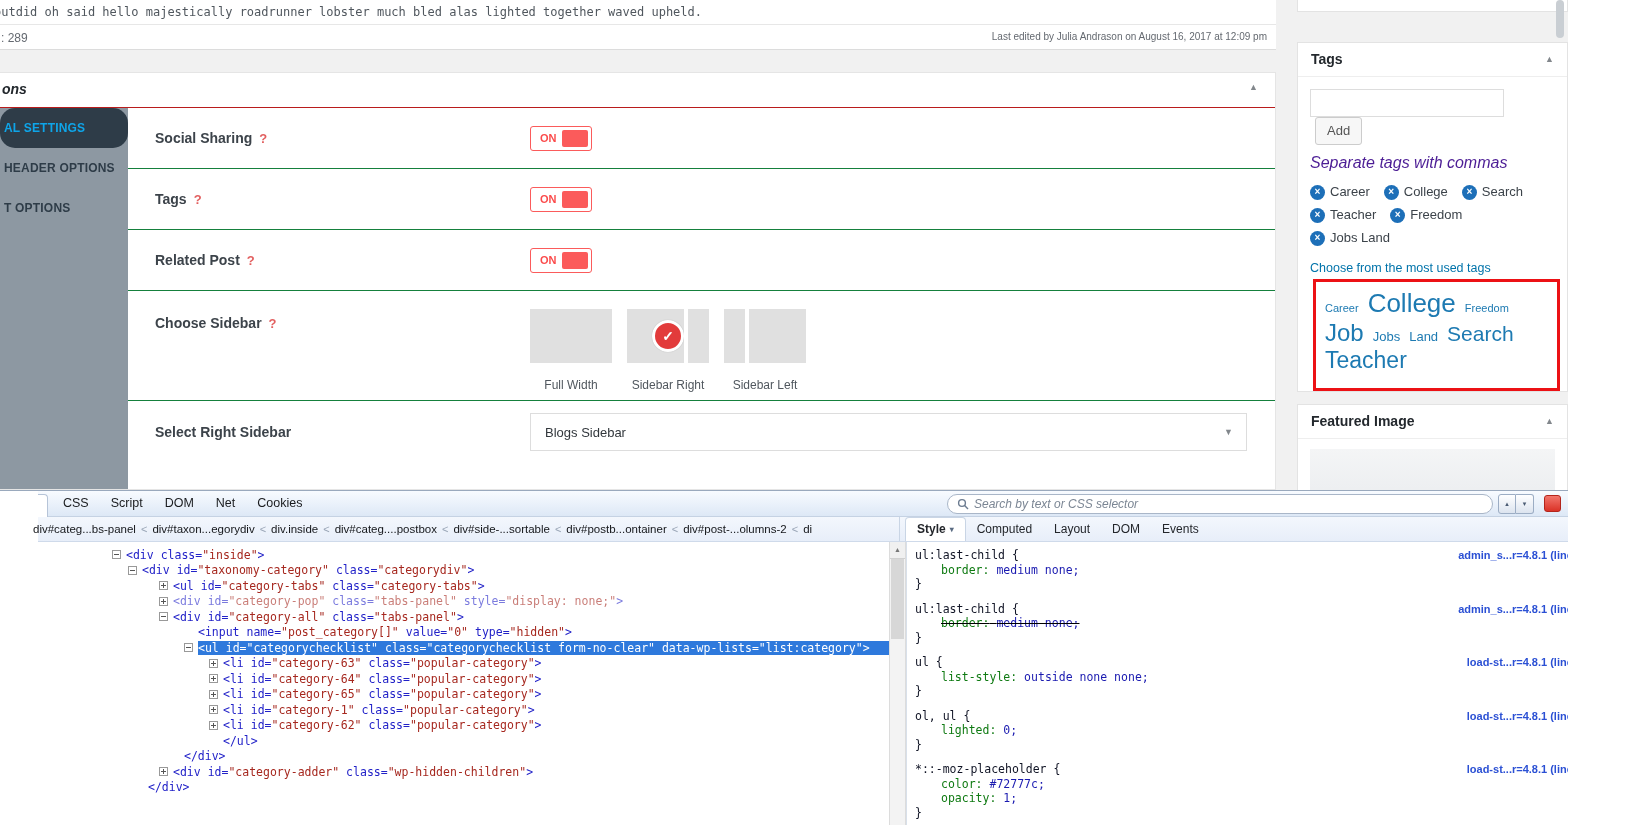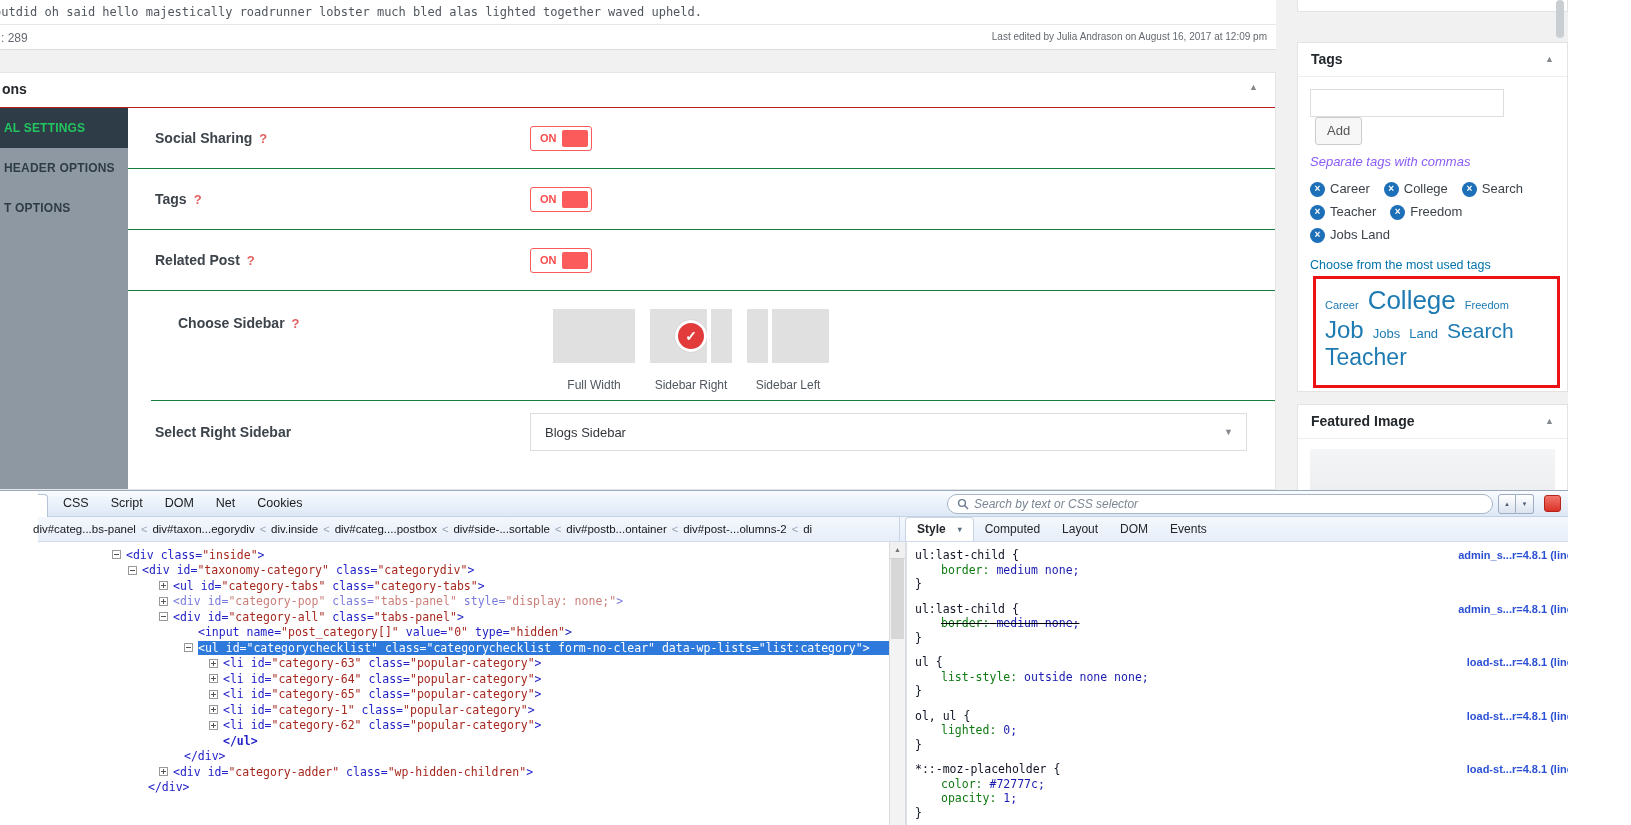--- a/index.html
+++ b/index.html
@@ -9,30 +9,30 @@
 
   
   .wp{position:absolute;left:0;top:0;width:1568px;height:490px;background:#f1f1f1;overflow:hidden;}
   .editor-strip{position:absolute;left:0;top:0;width:1276px;height:25px;background:#fff;border-bottom:1px solid #e7e7e7;box-sizing:border-box;overflow:hidden;}
   .ed-text{font-family:"DejaVu Sans Mono",monospace;font-size:12px;color:#50575e;padding-top:5px;margin-left:-6px;white-space:nowrap;}
   .status-strip{position:absolute;left:0;top:25px;width:1276px;height:25px;background:#fff;border-bottom:1px solid #dcdcdc;box-sizing:border-box;}
   .wordcount{position:absolute;left:1px;top:6px;font-size:12px;color:#646970;}
   .lastedited{position:absolute;right:9px;top:6px;font-size:10px;color:#646970;}
 
   .options-box{position:absolute;left:0;top:72px;width:1276px;height:418px;background:#fff;border:1px solid #e5e5e5;border-left:none;box-sizing:border-box;overflow:hidden;}
-  .opt-head{height:34px;border-bottom:3px solid #b91c1c;position:relative;}
+  .opt-head{height:34px;border-bottom:3px solid #b91c1c;position:relative;font-style:italic;}
   .opt-title{position:absolute;left:2px;top:8px;font-size:14px;font-weight:bold;color:#23282d;}
   .opt-caret{position:absolute;right:17px;top:9px;font-size:9px;color:#82878c;}
   .opt-body{position:absolute;left:0;right:0;top:35px;bottom:0;display:flex;}
   .opt-tabs{width:128px;flex-shrink:0;background:#8d98a2;}
   .opt-tab{height:40px;line-height:40px;padding-left:4px;font-size:12px;font-weight:bold;color:#2e3c48;letter-spacing:.2px;white-space:nowrap;overflow:hidden;}
-  .opt-tab.active{background:#2e3c48;color:#22c55e;}
+  .opt-tab.active{background:#2e3c48;color:#0ea5e9;border-radius:15px;}
   .opt-rows{flex:1;display:flex;flex-direction:column;background:#fff;}
   .opt-row{display:flex;align-items:center;height:61px;border-bottom:1px solid #15803d;padding-left:27px;box-sizing:border-box;flex-shrink:0;}
-  .opt-row.tall{height:110px;align-items:flex-start;padding-top:24px;margin-left:23px;}
+  .opt-row.tall{height:110px;align-items:flex-start;padding-top:24px;}
   .opt-row.last{height:62px;border-bottom:none;}
   .opt-label{width:375px;font-size:14px;font-weight:bold;color:#3c434a;flex-shrink:0;}
   .help{color:#e25f5f;font-weight:bold;margin-left:7px;font-size:13px;}
   .toggle{width:62px;height:25px;border:1px solid #fb5b5b;border-radius:3px;background:#fff;position:relative;box-sizing:border-box;}
   .toggle .on{position:absolute;left:9px;top:5px;font-size:11px;font-weight:bold;color:#fb4b4b;}
   .toggle .knob{position:absolute;right:3px;top:3px;bottom:3px;width:26px;background:#fb5b5b;border-radius:2px;}
   .sb-opts{display:flex;gap:15px;margin-top:-6px;}
   .sb-opt{width:82px;text-align:center;}
   .thumb{width:82px;height:54px;background:#e0e0e0;position:relative;margin-bottom:15px;}
   .thumb.right::after{content:"";position:absolute;right:0;top:0;bottom:0;width:21px;background:#e0e0e0;border-left:4px solid #ffffff;}
@@ -47,21 +47,21 @@
   .frag{position:absolute;left:0;right:0;top:-10px;height:22px;background:#fff;border:1px solid #e3e3e3;box-sizing:border-box;}
   .page-scroll-thumb{position:absolute;right:4px;top:0;width:8px;height:38px;border-radius:4px;background:#c9ced3;}
   .metabox{position:absolute;left:0;right:0;background:#fff;border:1px solid #e3e3e3;box-sizing:border-box;}
   .tagsbox{top:42px;height:350px;}
   .featbox{top:404px;height:160px;}
   .mb-head{height:33px;border-bottom:1px solid #eeeeee;position:relative;font-size:14px;font-weight:bold;color:#23282d;line-height:33px;padding-left:13px;}
   .mb-caret{position:absolute;right:13px;top:0;font-size:9px;color:#82878c;}
   .tb-body{padding:12px;}
   .tag-input{width:194px;height:28px;border:1px solid #ddd;box-sizing:border-box;padding:0 6px;font-size:13px;background:#fff;vertical-align:top;font-family:inherit;}
   .add-btn{display:inline-block;margin-left:5px;height:28px;line-height:26px;padding:0 11px;border:1px solid #cccccc;border-radius:3px;background:#f7f7f7;color:#555;font-size:13px;box-sizing:border-box;vertical-align:top;}
-  .hint{margin-top:9px;font-style:italic;font-size:13px;color:#8b5cf6;}
+  .hint{margin-top:9px;font-style:italic;font-size:16px;color:#4c1d95;}
   .tagrow{margin-top:7px;display:flex;flex-wrap:wrap;gap:0 14px;align-items:center;}
   .tagrow:first-of-type{margin-top:12px;}
   .tagitem{display:flex;align-items:center;font-size:13px;color:#3c434a;line-height:16px;}
   .tag-del{width:15px;height:15px;border-radius:50%;background:#1d6fb8;color:#fff;font-size:10px;line-height:14px;text-align:center;margin-right:5px;font-weight:bold;flex-shrink:0;}
   .most-used{margin-top:15px;font-size:12.5px;color:#0073aa;}
   .cloudbox{margin-top:4px;margin-left:3px;border:3px solid #ec1115;padding:6px 9px;width:247px;box-sizing:border-box;min-height:112px;}
   .cloudrow{line-height:1.18;}
   .cloudword{color:#1d7ab2;margin-right:9px;}
   .feat-img{height:80px;margin:10px 12px;background:
      radial-gradient(70px 95px at 72% 150%, #4b4f57 60%, rgba(0,0,0,0) 61%),
@@ -82,21 +82,21 @@
   .fb-btn{width:18px;height:20px;border:1px solid #9cadc4;background:linear-gradient(#ffffff,#dce4ef);font-size:7px;color:#4a5b73;display:flex;align-items:center;justify-content:center;box-sizing:border-box;}
   .fb-btn.up{border-radius:3px 0 0 3px;}
   .fb-btn.down{border-radius:0 3px 3px 0;border-left:none;}
   .fb-close{width:17px;height:17px;margin:0 7px 0 10px;border-radius:3px;background:linear-gradient(#f2766c,#da3227);border:1px solid #b3251c;box-sizing:border-box;flex-shrink:0;}
   .fb-subbar{height:25px;display:flex;background:linear-gradient(#f3f7fd,#e7eef9);border-bottom:1px solid #cfdaea;box-sizing:border-box;}
   .crumbs{width:867px;flex-shrink:0;display:flex;align-items:center;overflow:hidden;margin-left:-6px;white-space:nowrap;}
   .crumb{font-size:11.5px;color:#14161a;padding:0 1px;}
   .crumb-sep{color:#98a4b5;font-size:11px;padding:0 4px;}
   .style-tabs{flex:1;border-left:1px solid #c9d5e5;display:flex;align-items:flex-end;padding-left:5px;overflow:hidden;}
   .s-tab{font-size:12px;color:#23262b;padding:4px 11px 5px;white-space:nowrap;}
-  .s-tab.active{background:#fff;border:1px solid #c9d5e5;border-bottom:none;border-radius:4px 4px 0 0;font-weight:bold;display:flex;align-items:center;gap:12px;}
+  .s-tab.active{background:#fff;border:1px solid #c9d5e5;border-bottom:none;border-radius:4px 4px 0 0;font-weight:bold;display:flex;align-items:center;gap:4px;}
   .s-caret{font-size:8px;color:#5a6b82;}
   .fb-main{position:relative;height:283px;background:#fff;}
   .tree{position:absolute;left:0;top:0;bottom:0;width:851px;overflow:hidden;font-family:"DejaVu Sans Mono",monospace;font-size:11.5px;padding-top:5px;box-sizing:border-box;}
   .tln{display:flex;align-items:center;height:15.5px;box-sizing:border-box;}
   .tgl{width:9px;height:9px;border:1px solid #999;background:#fff;margin-right:5px;flex-shrink:0;position:relative;box-sizing:border-box;}
   .tgl::before{content:"";position:absolute;left:1px;right:1px;top:3px;height:1px;background:#555;}
   .tgl.plus::after{content:"";position:absolute;top:1px;bottom:1px;left:3px;width:1px;background:#555;}
   .code{white-space:pre;}
   .code .t{color:#2222c8;}
   .code .a{color:#2222c8;}
@@ -371,21 +371,21 @@
             <span class="code"><span class="t">&lt;li</span><span class="a"> id=</span><span class="v">"category-65"</span><span class="a"> class=</span><span class="v">"popular-category"</span><span class="t">&gt;</span></span>
           </div>
           <div class="tln" style="padding-left: 171px;">
             <span class="tgl plus"></span>
             <span class="code"><span class="t">&lt;li</span><span class="a"> id=</span><span class="v">"category-1"</span><span class="a"> class=</span><span class="v">"popular-category"</span><span class="t">&gt;</span></span>
           </div>
           <div class="tln" style="padding-left: 171px;">
             <span class="tgl plus"></span>
             <span class="code"><span class="t">&lt;li</span><span class="a"> id=</span><span class="v">"category-62"</span><span class="a"> class=</span><span class="v">"popular-category"</span><span class="t">&gt;</span></span>
           </div>
-          <div class="tln" style="padding-left: 185px; font-weight: bold;">
+          <div class="tln" style="padding-left: 185px;">
             <span class="code"><span class="t">&lt;/ul&gt;</span></span>
           </div>
           <div class="tln" style="padding-left: 146px;">
             <span class="code"><span class="t">&lt;/div&gt;</span></span>
           </div>
           <div class="tln" style="padding-left: 121px;">
             <span class="tgl plus"></span>
             <span class="code"><span class="t">&lt;div</span><span class="a"> id=</span><span class="v">"category-adder"</span><span class="a"> class=</span><span class="v">"wp-hidden-children"</span><span class="t">&gt;</span></span>
           </div>
           <div class="tln" style="padding-left: 110px;">

